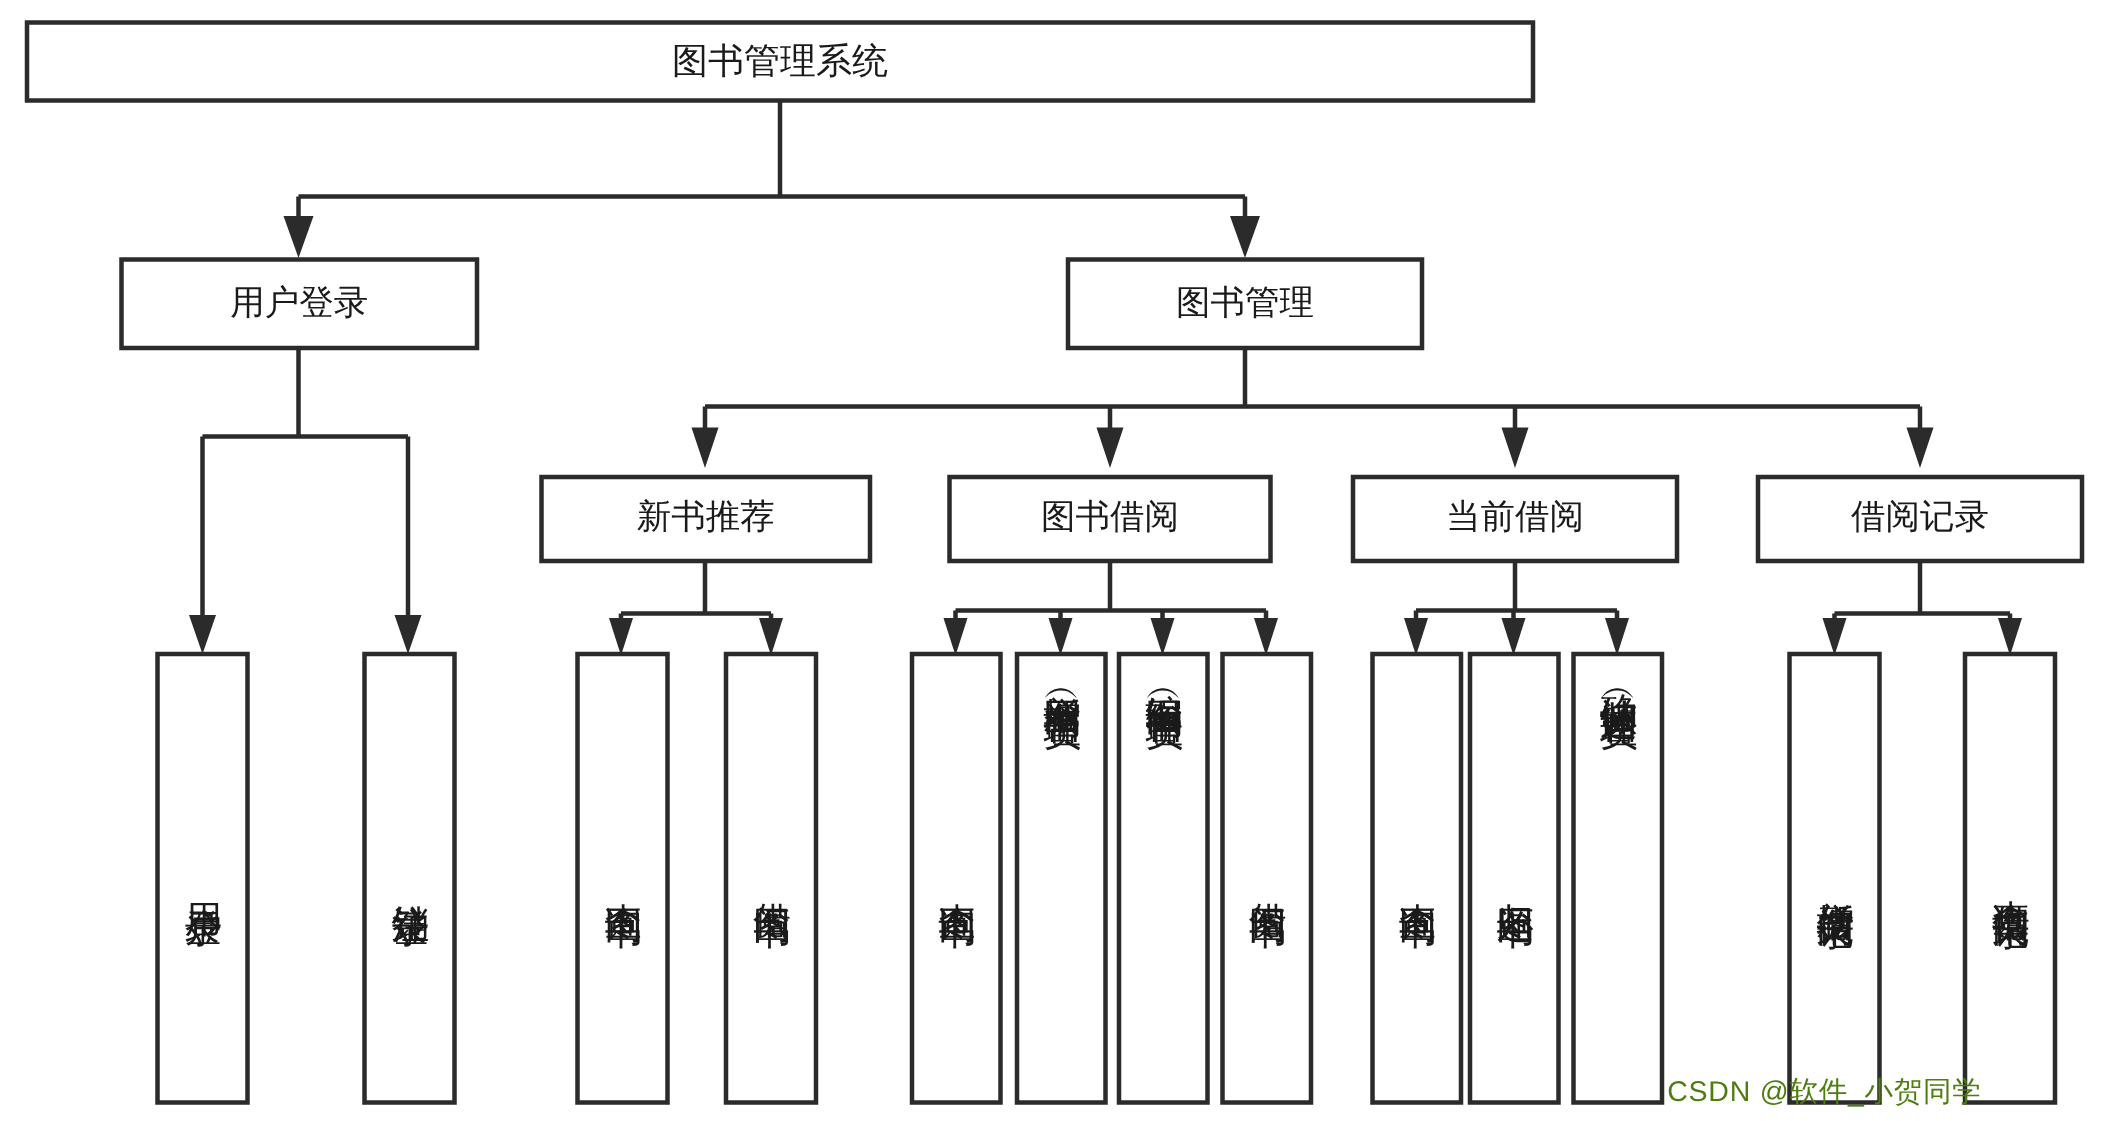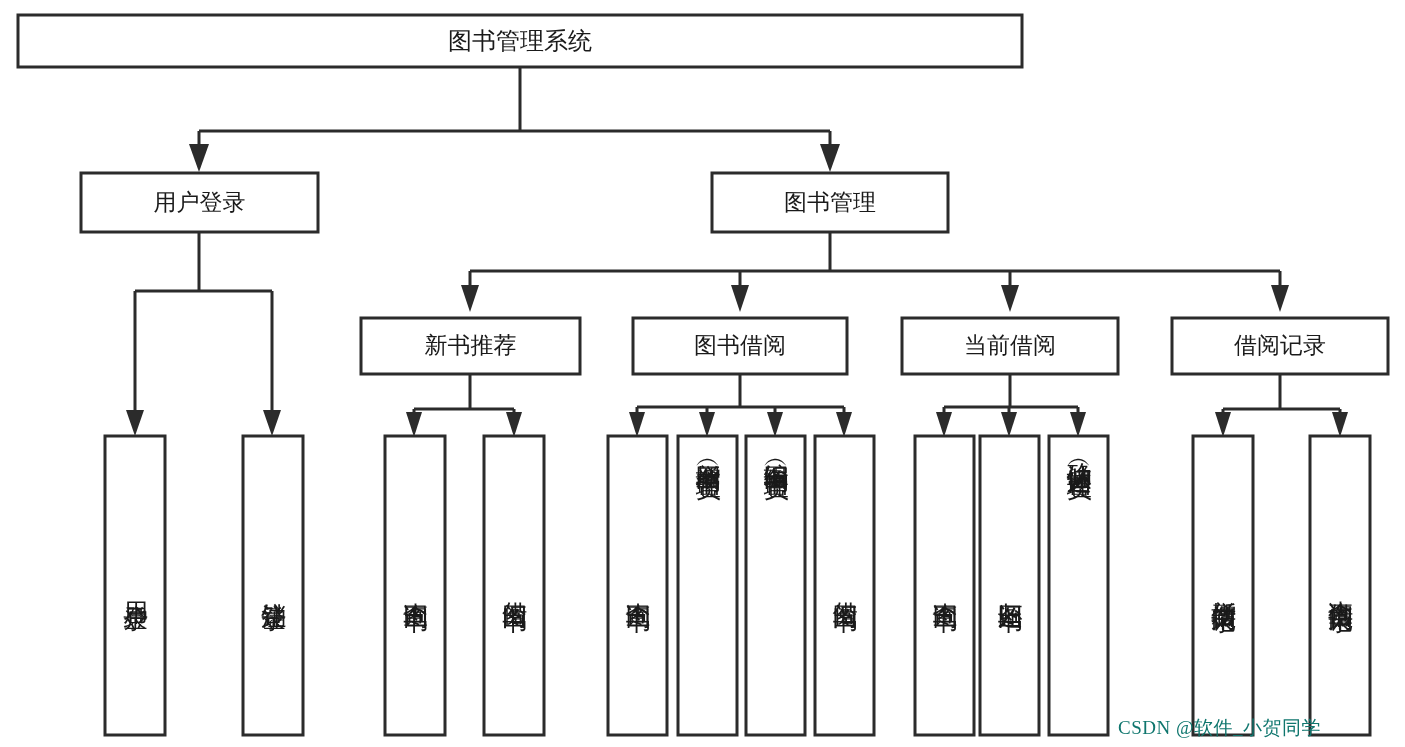--- a/index.html
+++ b/index.html
@@ -75,23 +75,23 @@
     font-size: 25px;
     line-height: 1.05;
     letter-spacing: 2px;
     color: #1a1a1a;
     white-space: nowrap;
   }
   .watermark {
     position: absolute;
     right: 8px;
     bottom: 6px;
-    font-family: Liberation Serif, serif;
+    font-family: Liberation Sans, sans-serif;
     font-size: 19px;
-    color: #0f766e;
+    color: #4d7c0f;
     white-space: nowrap;
     letter-spacing: 0.5px;
   }
 </style>
 </head>
 <body>
 
 <div id="diagram-root">
 
   <svg class="diagram" viewBox="0 0 1405 747" xmlns="http://www.w3.org/2000/svg">

